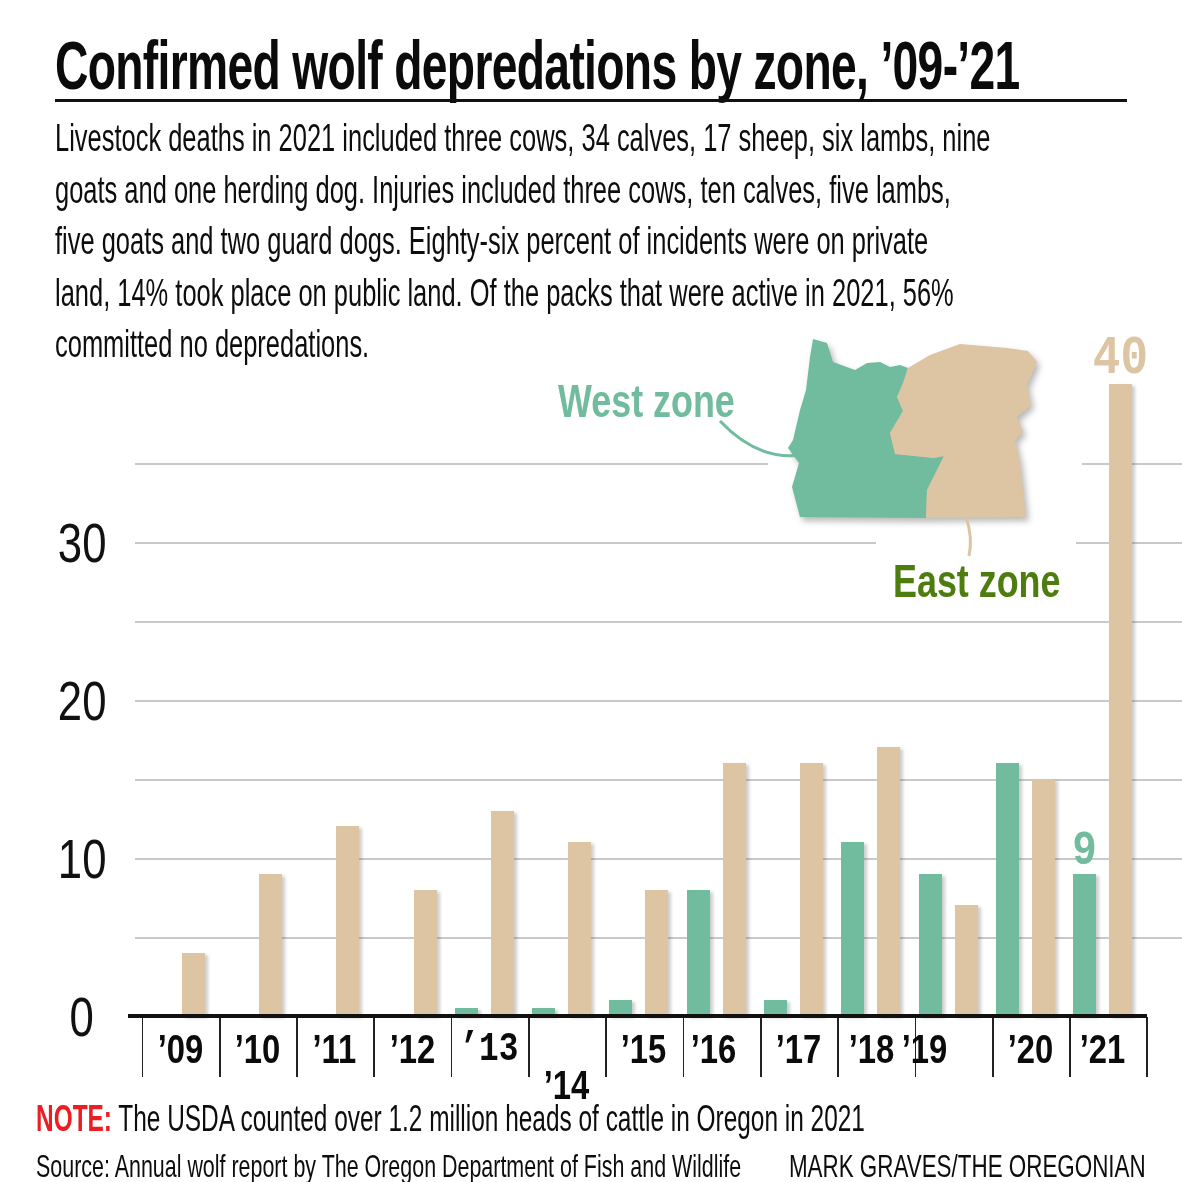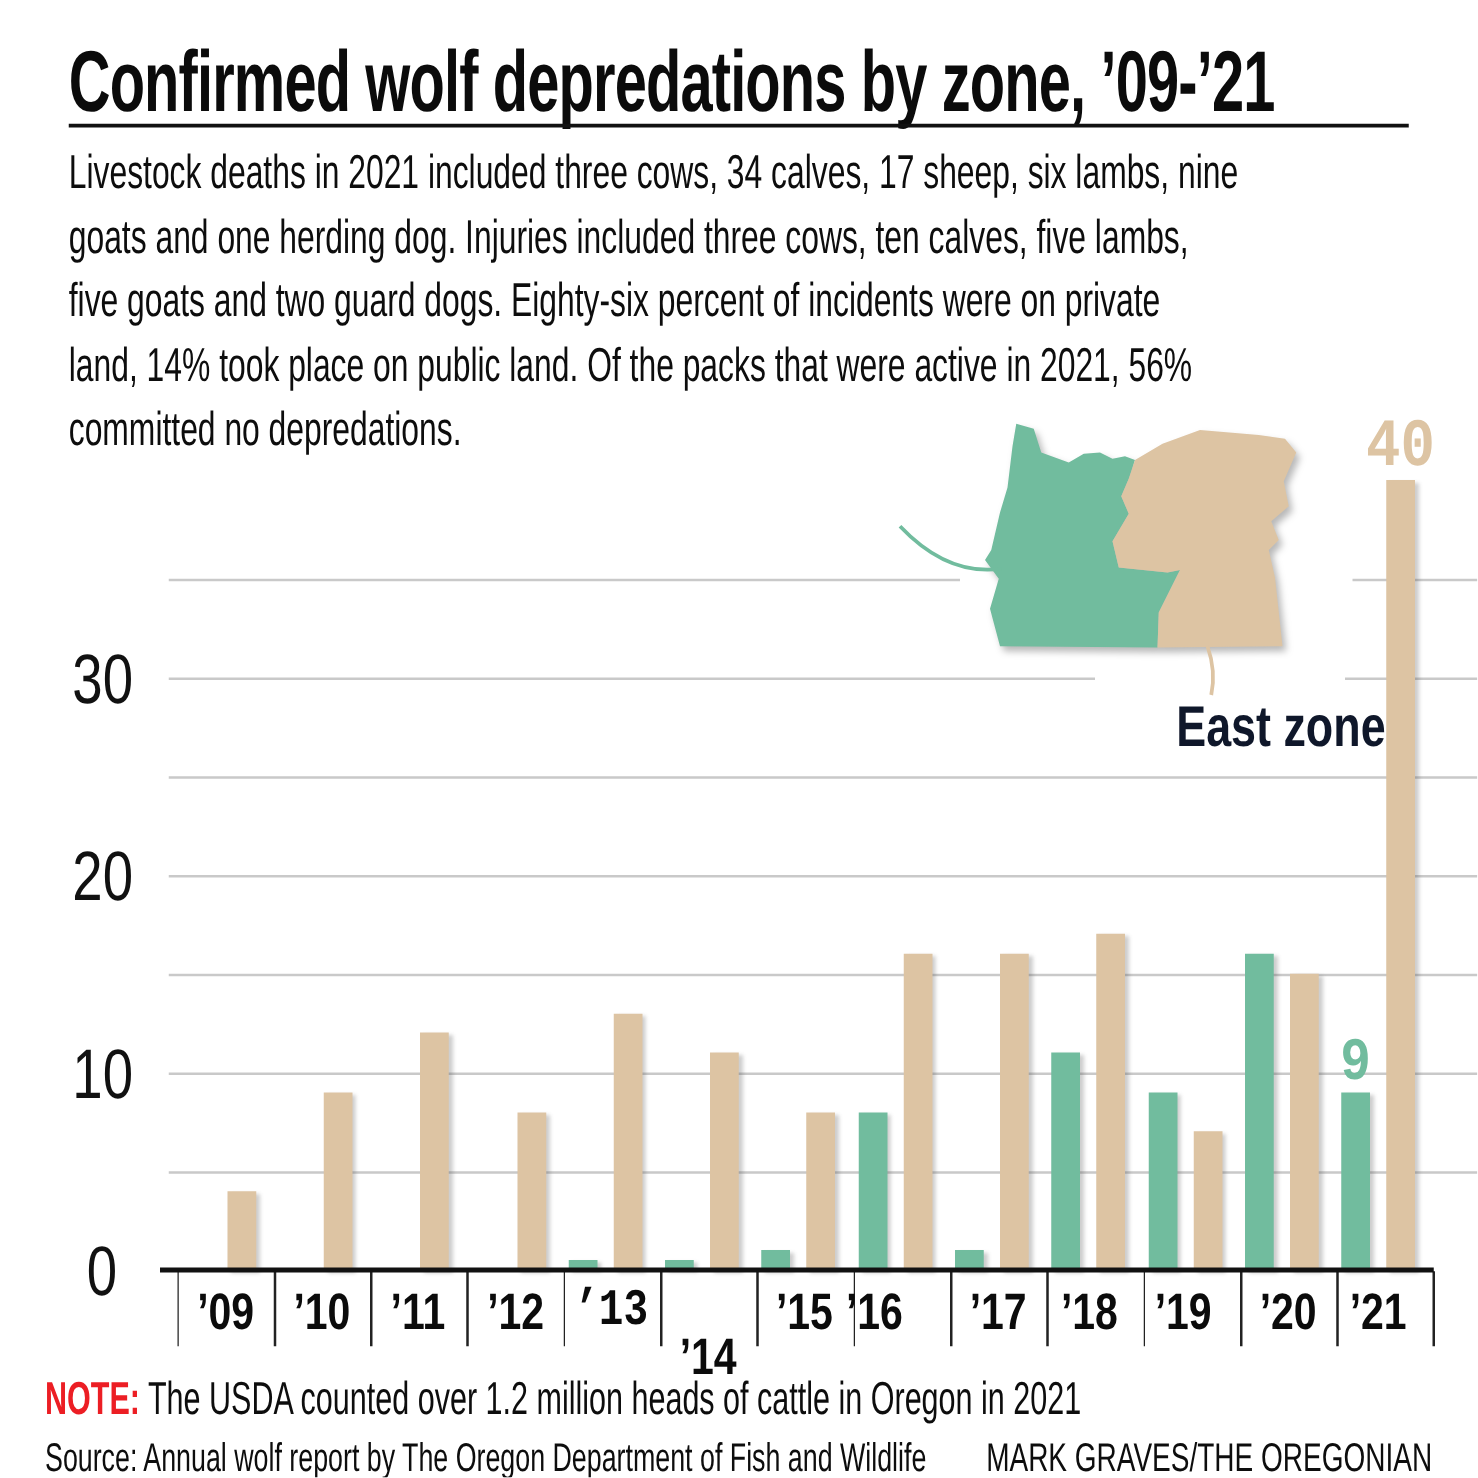--- a/index.html
+++ b/index.html
@@ -105,30 +105,30 @@
       <div class="bar" style="left: 490.85px; top: 810.6px; height: 205.4px; background: rgb(221, 196, 163);"></div>
       <div class="year-label" style="left: 450.7px; width: 77.3px; font-family: Liberation Mono, monospace;"><span class="cond-c">’13</span></div>
       <div class="bar" style="left: 532.15px; top: 1008.1px; height: 7.9px; background: rgb(113, 188, 158);"></div>
       <div class="bar" style="left: 568.15px; top: 842.2px; height: 173.8px; background: rgb(221, 196, 163);"></div>
       <div class="year-label" style="left: 528px; width: 77.3px; margin-top: 36px;"><span class="cond-c">’14</span></div>
       <div class="bar" style="left: 609.45px; top: 1000.2px; height: 15.8px; background: rgb(113, 188, 158);"></div>
       <div class="bar" style="left: 645.45px; top: 889.6px; height: 126.4px; background: rgb(221, 196, 163);"></div>
       <div class="year-label" style="left: 605.3px; width: 77.3px;"><span class="cond-c">’15</span></div>
       <div class="bar" style="left: 686.75px; top: 889.6px; height: 126.4px; background: rgb(113, 188, 158);"></div>
       <div class="bar" style="left: 722.75px; top: 763.2px; height: 252.8px; background: rgb(221, 196, 163);"></div>
-      <div class="year-label" style="left: 651px; width: 97px;"><span class="cond-c">’16</span></div>
+      <div class="year-label" style="left: 665px; width: 97px;"><span class="cond-c">’16</span></div>
       <div class="bar" style="left: 764.05px; top: 1000.2px; height: 15.8px; background: rgb(113, 188, 158);"></div>
       <div class="bar" style="left: 800.05px; top: 763.2px; height: 252.8px; background: rgb(221, 196, 163);"></div>
       <div class="year-label" style="left: 759.9px; width: 77.3px;"><span class="cond-c">’17</span></div>
       <div class="bar" style="left: 841.35px; top: 842.2px; height: 173.8px; background: rgb(113, 188, 158);"></div>
       <div class="bar" style="left: 877.35px; top: 747.4px; height: 268.6px; background: rgb(221, 196, 163);"></div>
       <div class="year-label" style="left: 837.2px; width: 69px;"><span class="cond-c">’18</span></div>
       <div class="bar" style="left: 918.65px; top: 873.8px; height: 142.2px; background: rgb(113, 188, 158);"></div>
       <div class="bar" style="left: 954.65px; top: 905.4px; height: 110.6px; background: rgb(221, 196, 163);"></div>
-      <div class="year-label" style="left: 908px; width: 77.3px;"><span class="cond-c">’19</span></div>
+      <div class="year-label" style="left: 886px; width: 77.3px;"><span class="cond-c">’19</span></div>
       <div class="bar" style="left: 995.95px; top: 763.2px; height: 252.8px; background: rgb(113, 188, 158);"></div>
       <div class="bar" style="left: 1031.95px; top: 779px; height: 237px; background: rgb(221, 196, 163);"></div>
       <div class="year-label" style="left: 991.8px; width: 77.3px;"><span class="cond-c">’20</span></div>
       <div class="bar" style="left: 1073.25px; top: 873.8px; height: 142.2px; background: rgb(113, 188, 158);"></div>
       <div class="bar" style="left: 1109.25px; top: 384px; height: 632px; background: rgb(221, 196, 163);"></div>
       <div class="year-label" style="left: 1069.1px; width: 67px;"><span class="cond-c">’21</span></div>
       <div class="peak-note" style="font-size: 54px; color: rgb(221, 196, 163); left: 1080.75px; width: 80px; top: 328px;"><span class="cond-c">40</span></div>
       <div class="peak-note" style="font-size: 48px; color: rgb(113, 188, 158); left: 1044.75px; width: 80px; top: 823.8px;"><span class="cond-c">9</span></div>
     </div>
 
@@ -139,21 +139,24 @@
 
   <svg class="abs" id="map-svg" width="252" height="190" viewBox="0 0 252 190">
     <path fill="#71bc9e" d="M25,6 L39,10 L45,29 L67,37 L79,30 L92,29 L102,34 L112,32 L120,35
          L115,50 L109,64 L115,78 L102,100 L107,121 L146,125 L156,123 L139,157 L138,185
          L12,184 L4,154 L11,130 L0,115 L5,107 L12,77 L18,57 L22,24 Z"></path>
     <path fill="#ddc4a3" d="M120,35 L142,22 L172,11 L219,15 L240,18 L249,29
          L239,52 L243,72 L229,84 L235,99 L227,107 L232,129 L238,184
          L138,185 L139,157 L156,123 L146,125 L107,121 L102,100 L115,78 L109,64 L115,50 Z"></path>
   </svg>
 
-  <div class="abs" id="east-label" style="color:#0f172a;margin-left:48px;">
+  <div class="abs" id="west-label" style="color:#71bc9e;">
+    <span class="cond">West zone</span>
+  </div>
+  <div class="abs" id="east-label" style="color:#4d7c0f;">
     <span class="cond">East zone</span>
   </div>
   <svg class="abs" id="leaders" width="1182" height="1182">
     <path d="M720,421 Q758,461 801,455" fill="none" stroke="#71bc9e" stroke-width="3"></path>
     <path d="M966,517 Q973,537 969,556" fill="none" stroke="#ddc4a3" stroke-width="3"></path>
   </svg>
 
   <div class="abs" id="note-line">
     <span class="cond"><span id="note-label" style="color:#ec1e24;">NOTE:</span><span> The USDA counted over 1.2 million heads of cattle in Oregon in 2021</span></span>
   </div>

